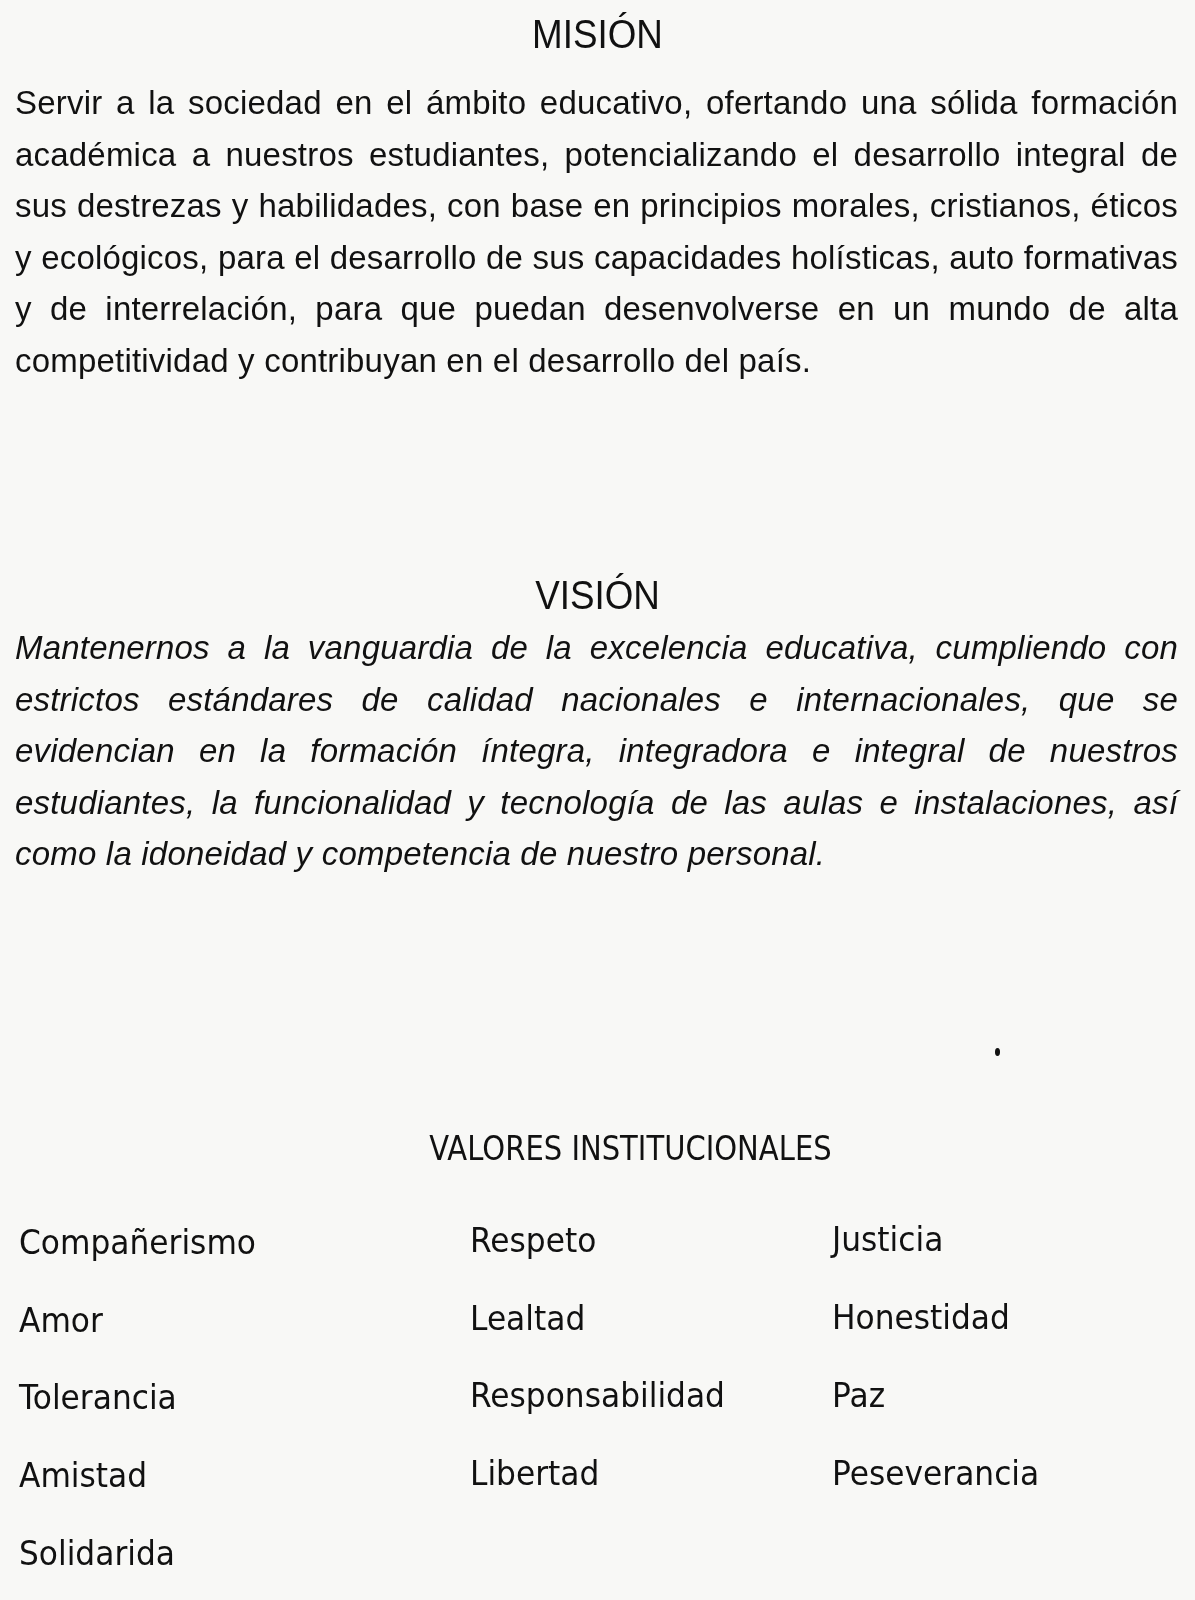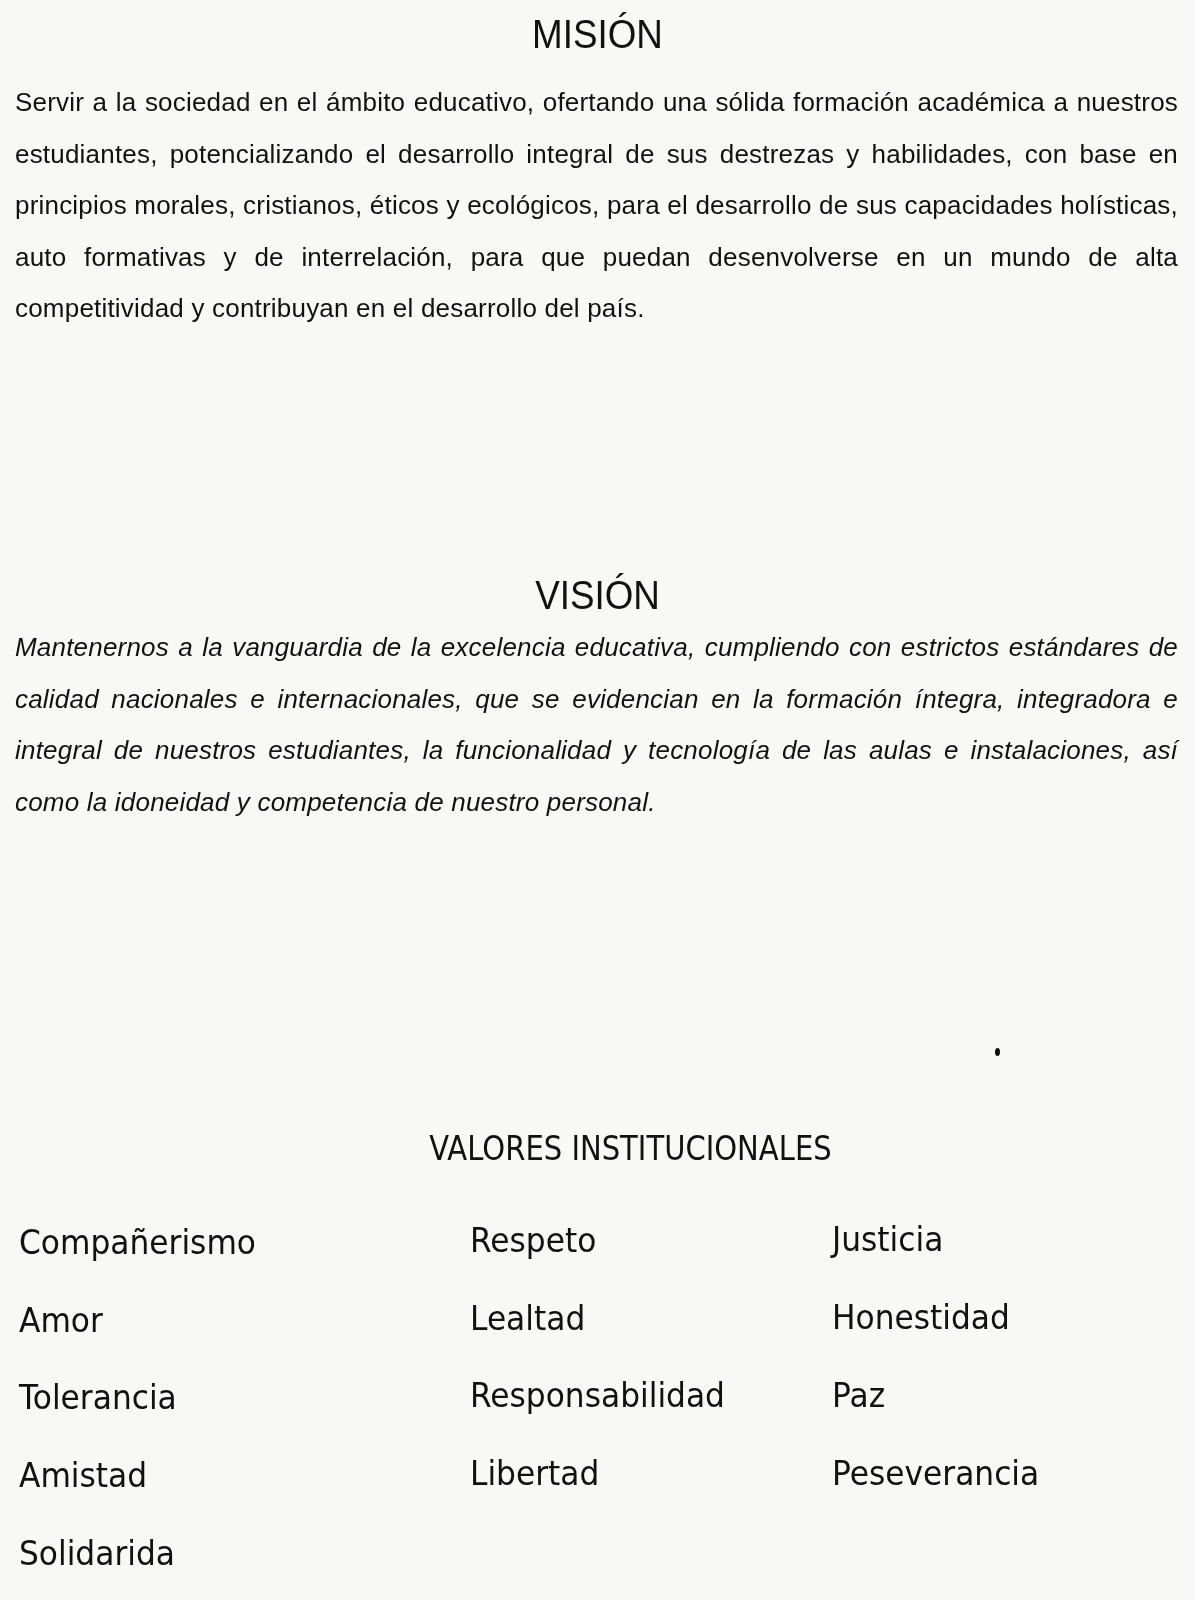--- a/index.html
+++ b/index.html
@@ -13,21 +13,21 @@
   }
   .page { position: absolute; left: 0; top: 0; width: 1195px; height: 1600px; }
   .heading {
     position: absolute; left: 0; width: 1195px; text-align: center;
     font-family: "Liberation Sans", sans-serif;
     font-size: 40px; font-weight: normal; letter-spacing: 0px;
     transform: scaleX(0.92);
   }
   .para {
     position: absolute; left: 15px; width: 1163px;
-    font-size: 26px; line-height: 51.5px;
+    font-size: 33px; line-height: 51.5px;
     text-align: justify; text-align-last: left;
     letter-spacing: 0.2px;
   }
   .values-title {
     position: absolute; left: 0; width: 1195px; text-align: center;
     font-family: "DejaVu Sans", sans-serif;
     font-size: 33px; top: 1129px;
     padding-left: 75px; box-sizing: border-box;
     transform: scaleX(0.88);
   }

